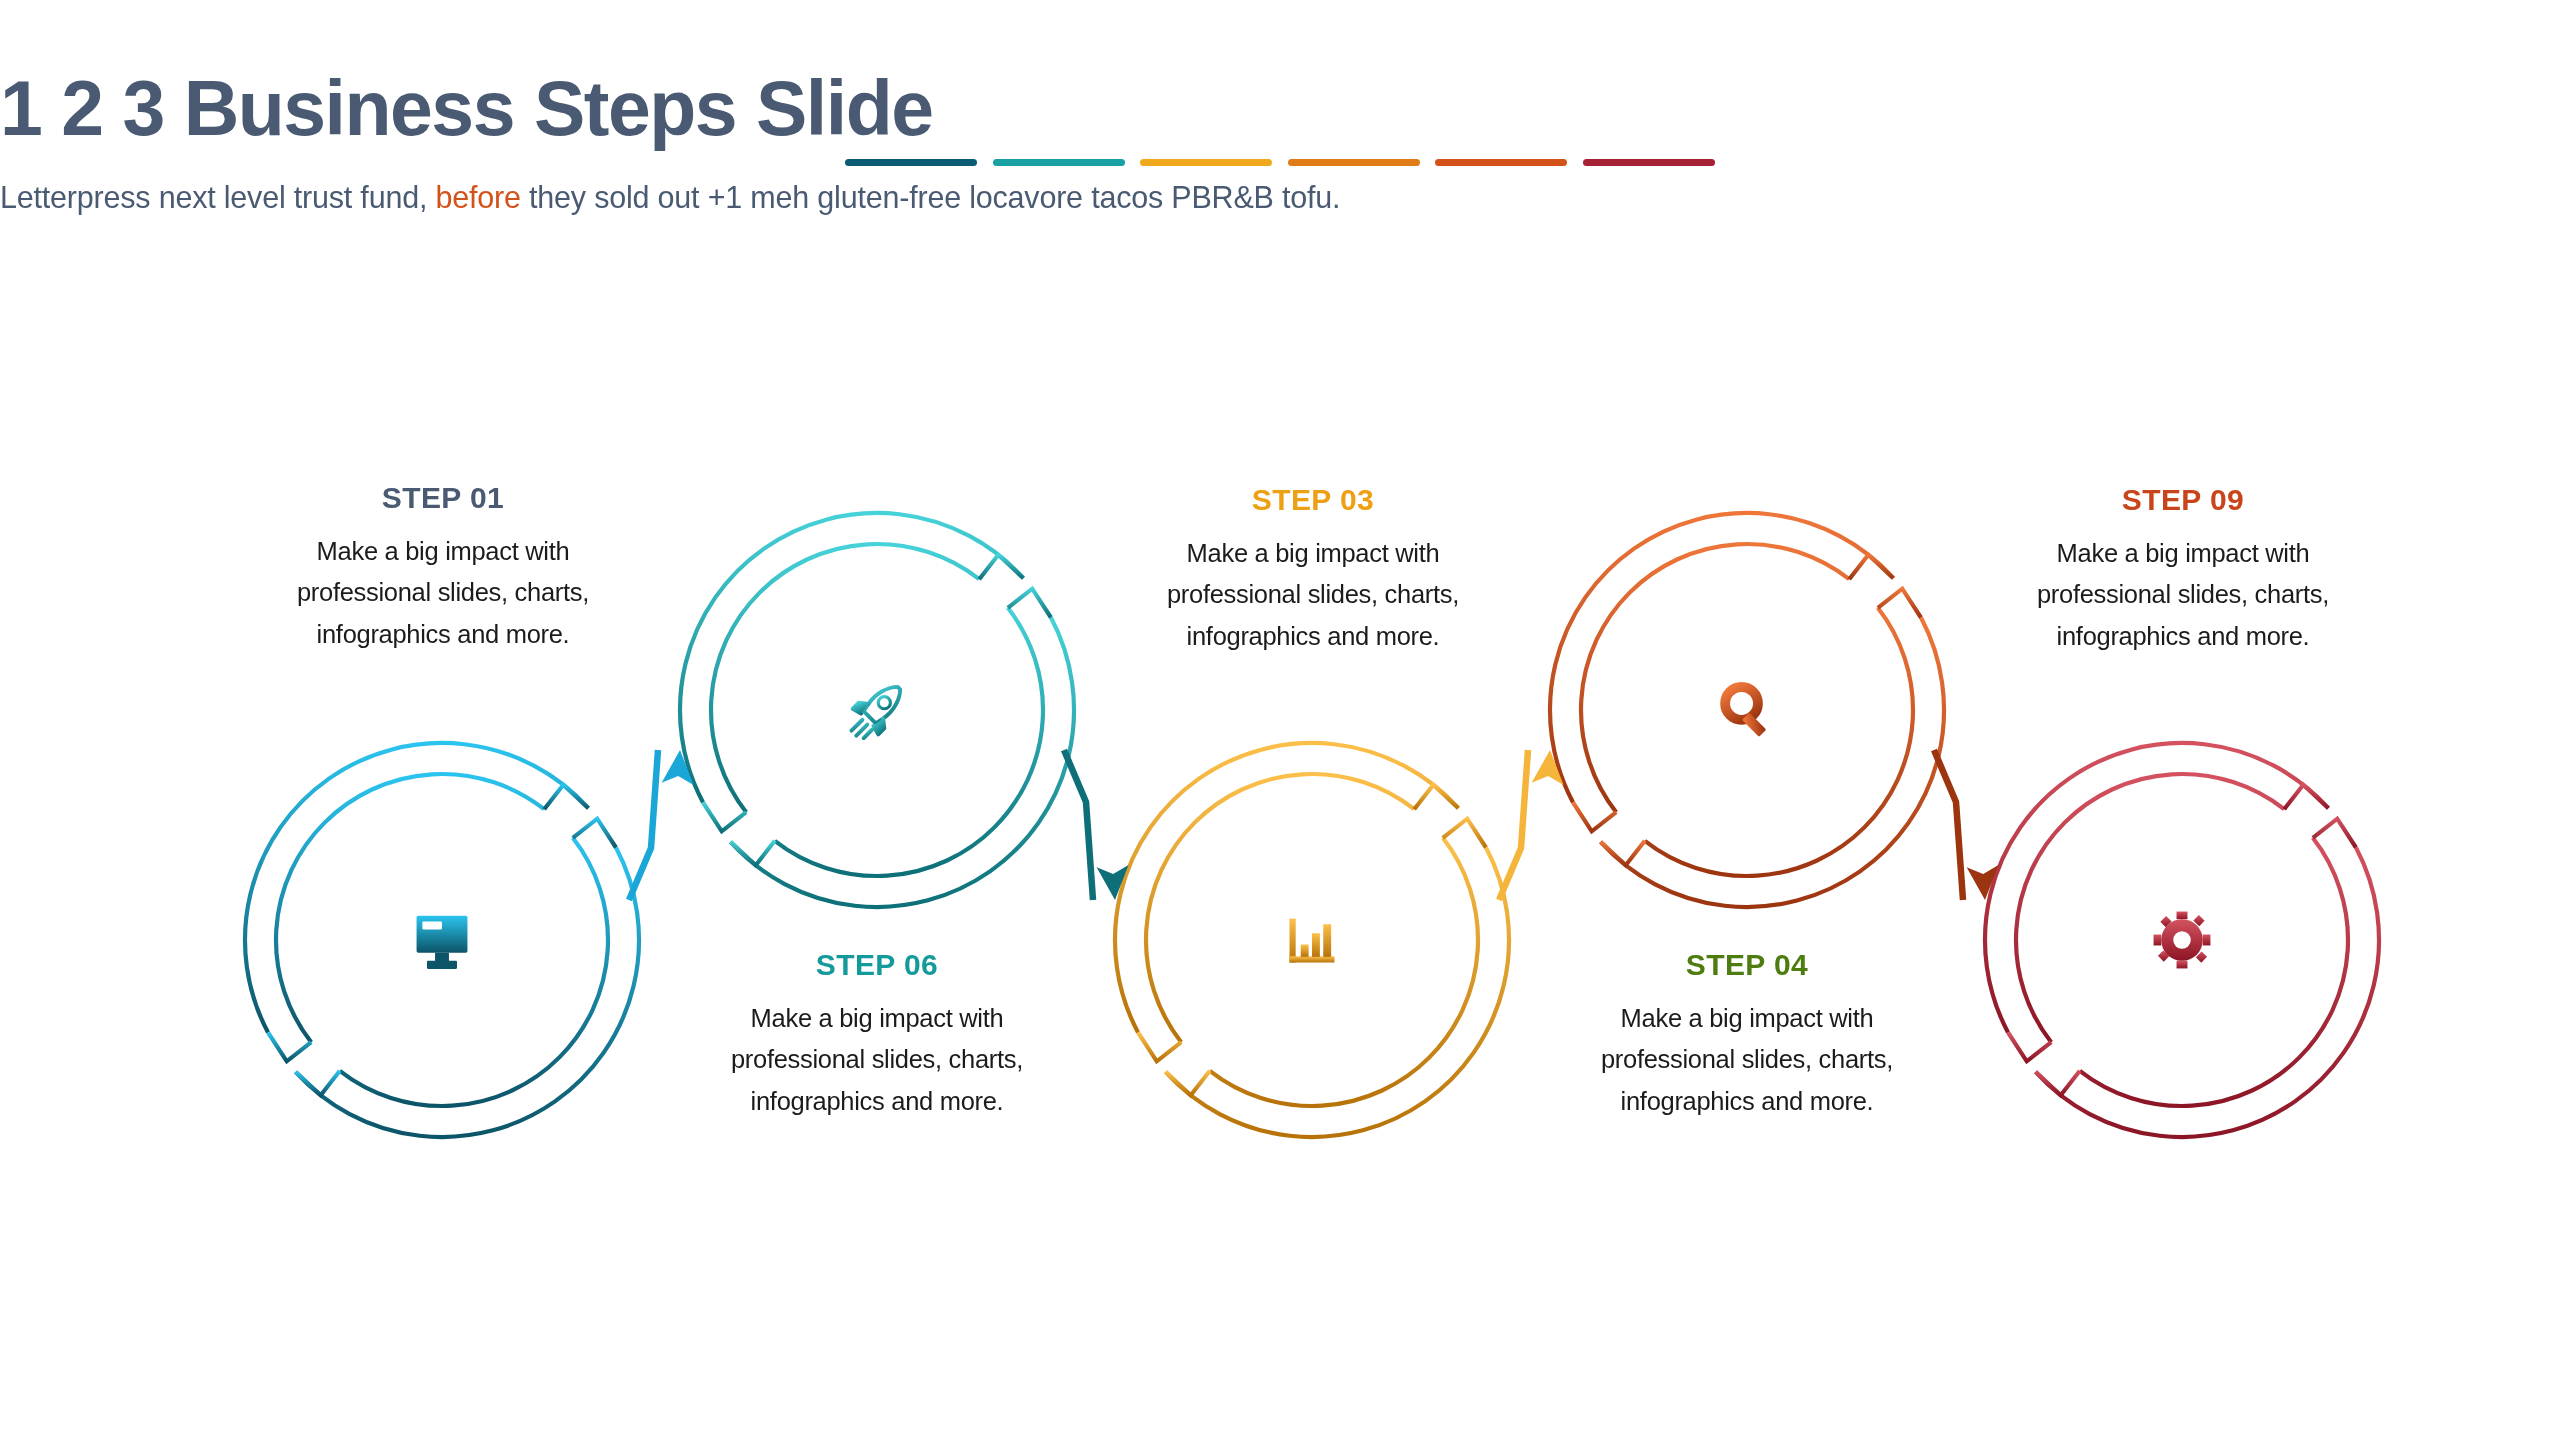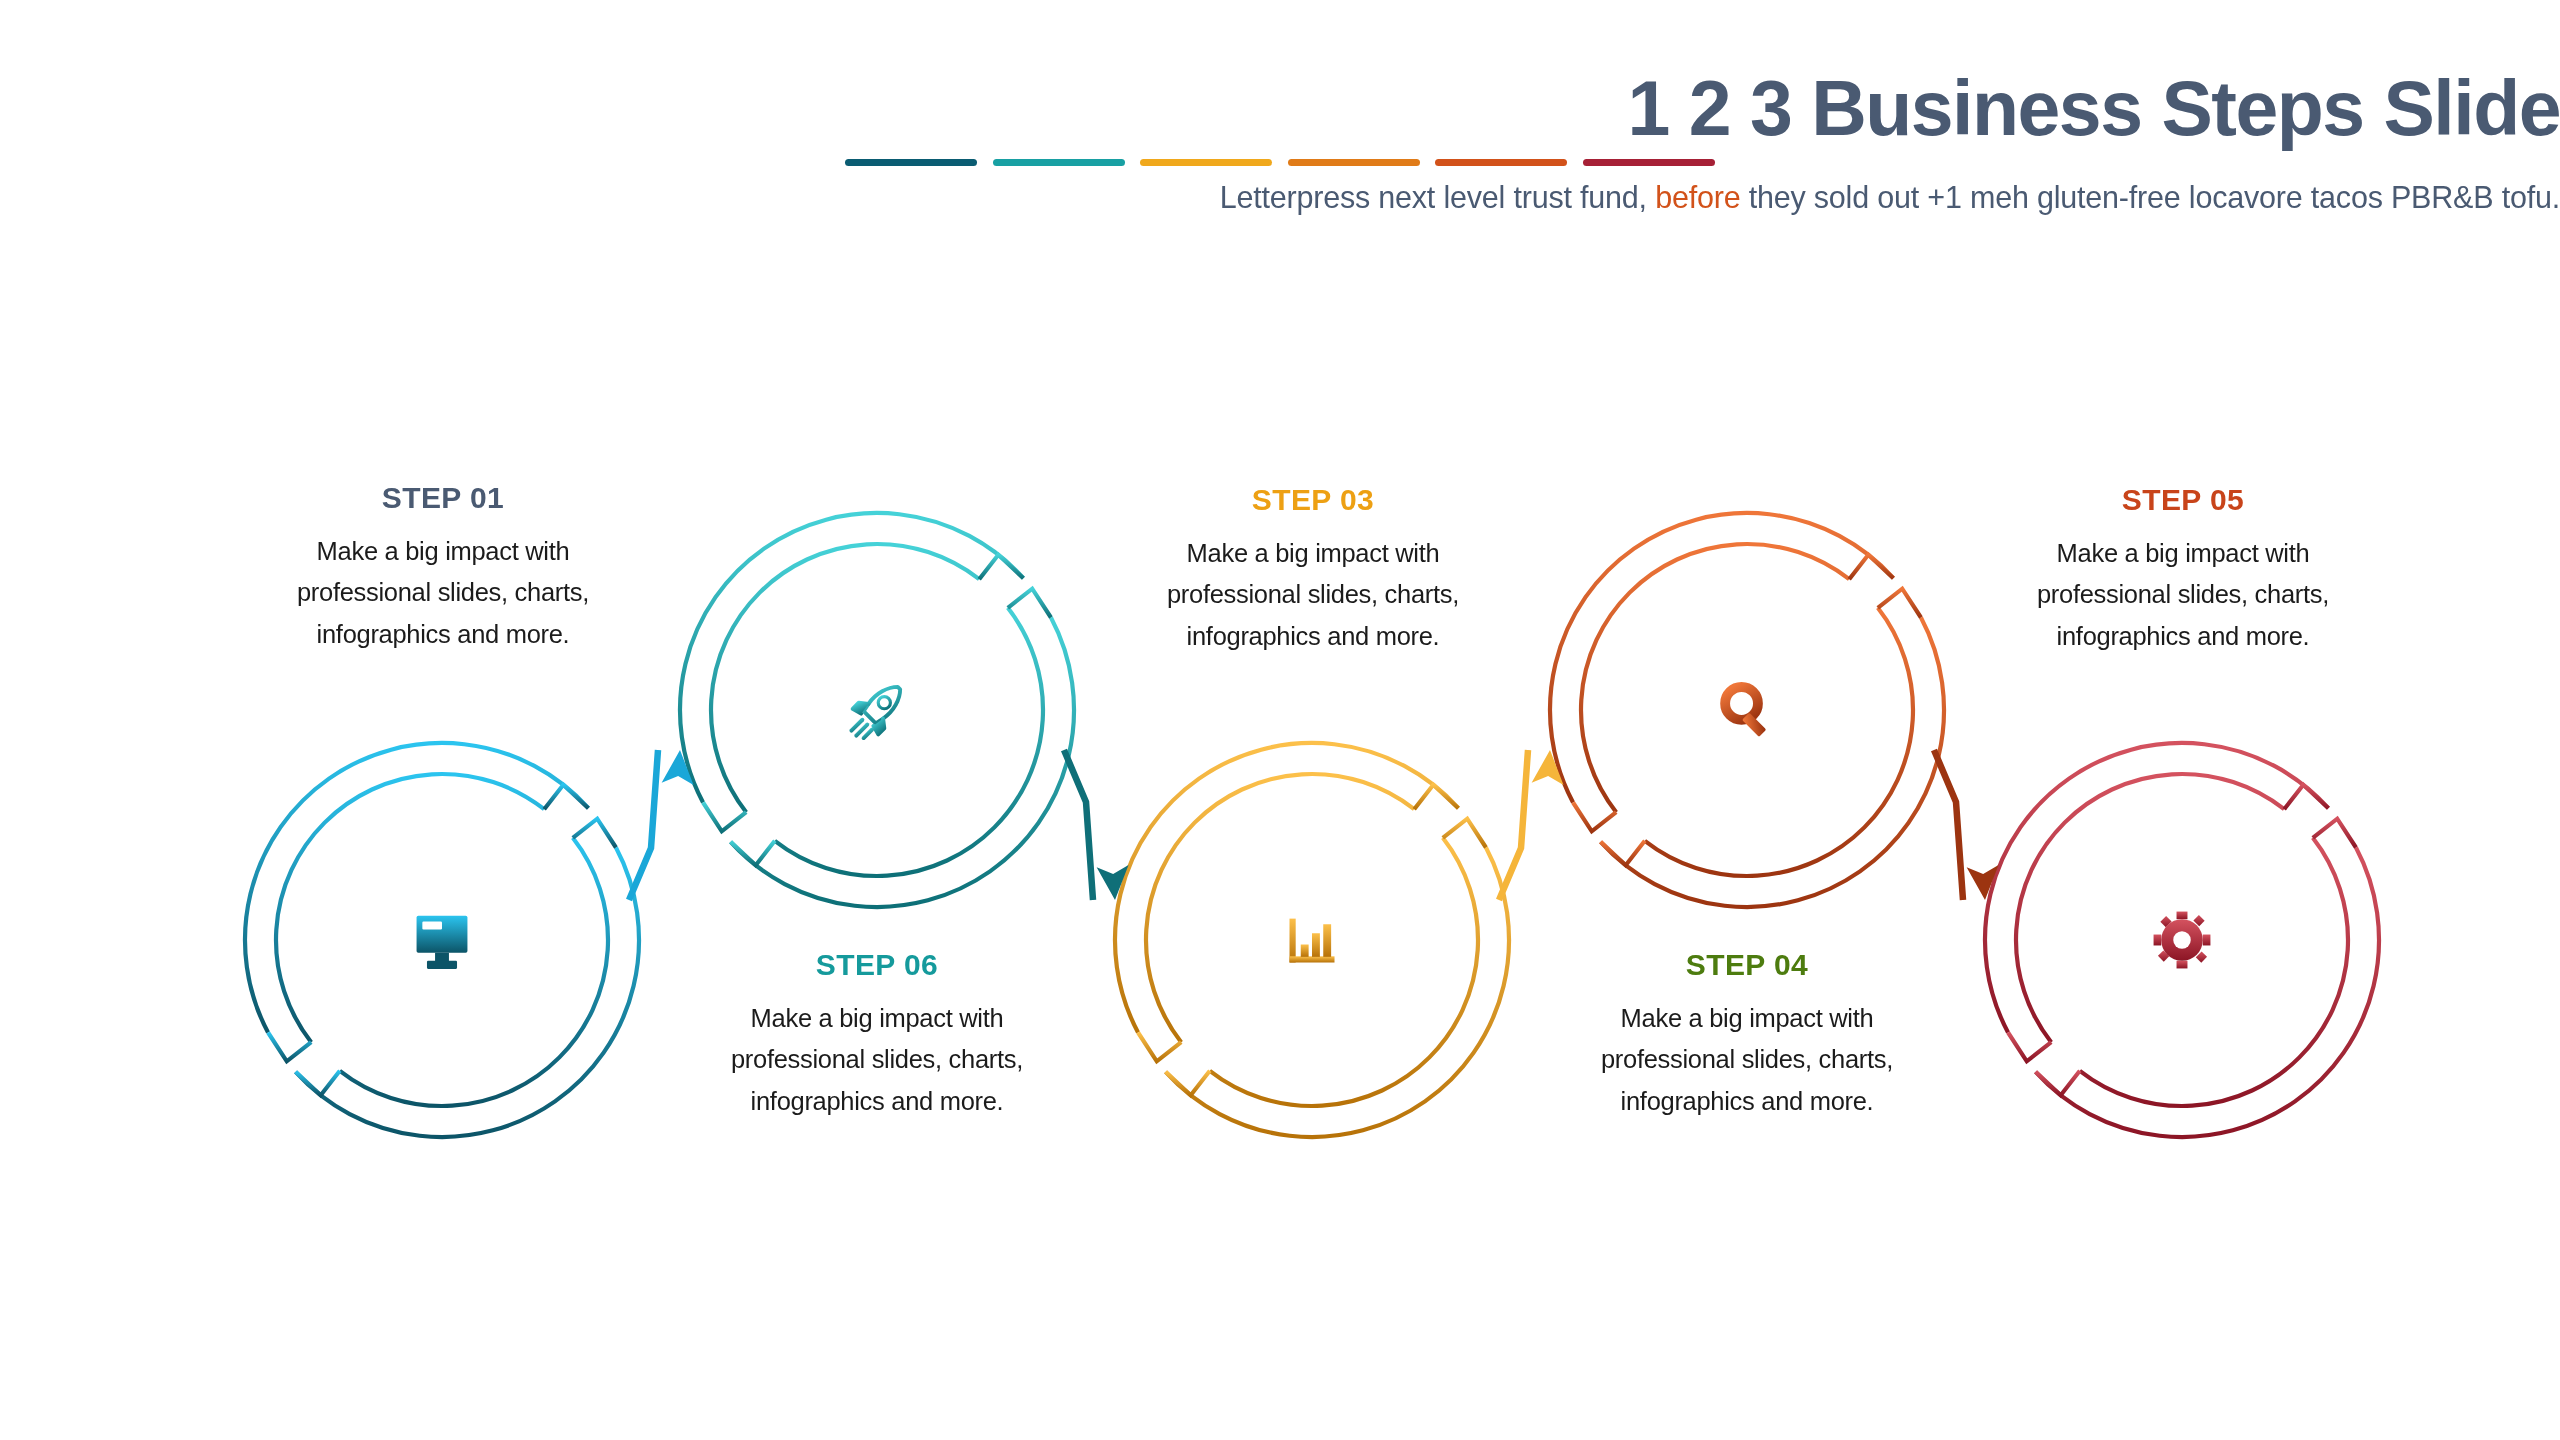--- a/index.html
+++ b/index.html
@@ -15,21 +15,21 @@
     font-family: "Liberation Sans", sans-serif;
     -webkit-font-smoothing: antialiased;
   }
 
   
   #header {
     position: absolute;
     left: 0;
     top: 0;
     width: 2560px;
-    text-align: right;
+    text-align: left;
   }
   #page-title {
     margin: 0;
     padding-top: 68px;
     font-size: 77px;
     font-weight: 700;
     letter-spacing: -1.5px;
     color: #4a5a72;
     line-height: 1.05;
     font-family: "Liberation Sans", sans-serif;
@@ -342,20 +342,20 @@
   <div class="step-block" id="sb3" style="left: 1537px; top: 950px;">
     <p class="step-label" style="color: #4d7c0f;">STEP 04</p>
     <p class="step-desc">
       <span>Make a big impact with</span><br>
       <span>professional slides, charts,</span><br>
       <span>infographics and more.</span>
     </p>
   </div>
 
   <div class="step-block" id="sb4" style="left: 1973px; top: 485px;">
-    <p class="step-label" style="color: rgb(200, 68, 26);">STEP 05</p>
+    <p class="step-label" style="color: rgb(200, 68, 26);">STEP 09</p>
     <p class="step-desc">
       <span>Make a big impact with</span><br>
       <span>professional slides, charts,</span><br>
       <span>infographics and more.</span>
     </p>
   </div>
 </div>
 
 </body></html>

